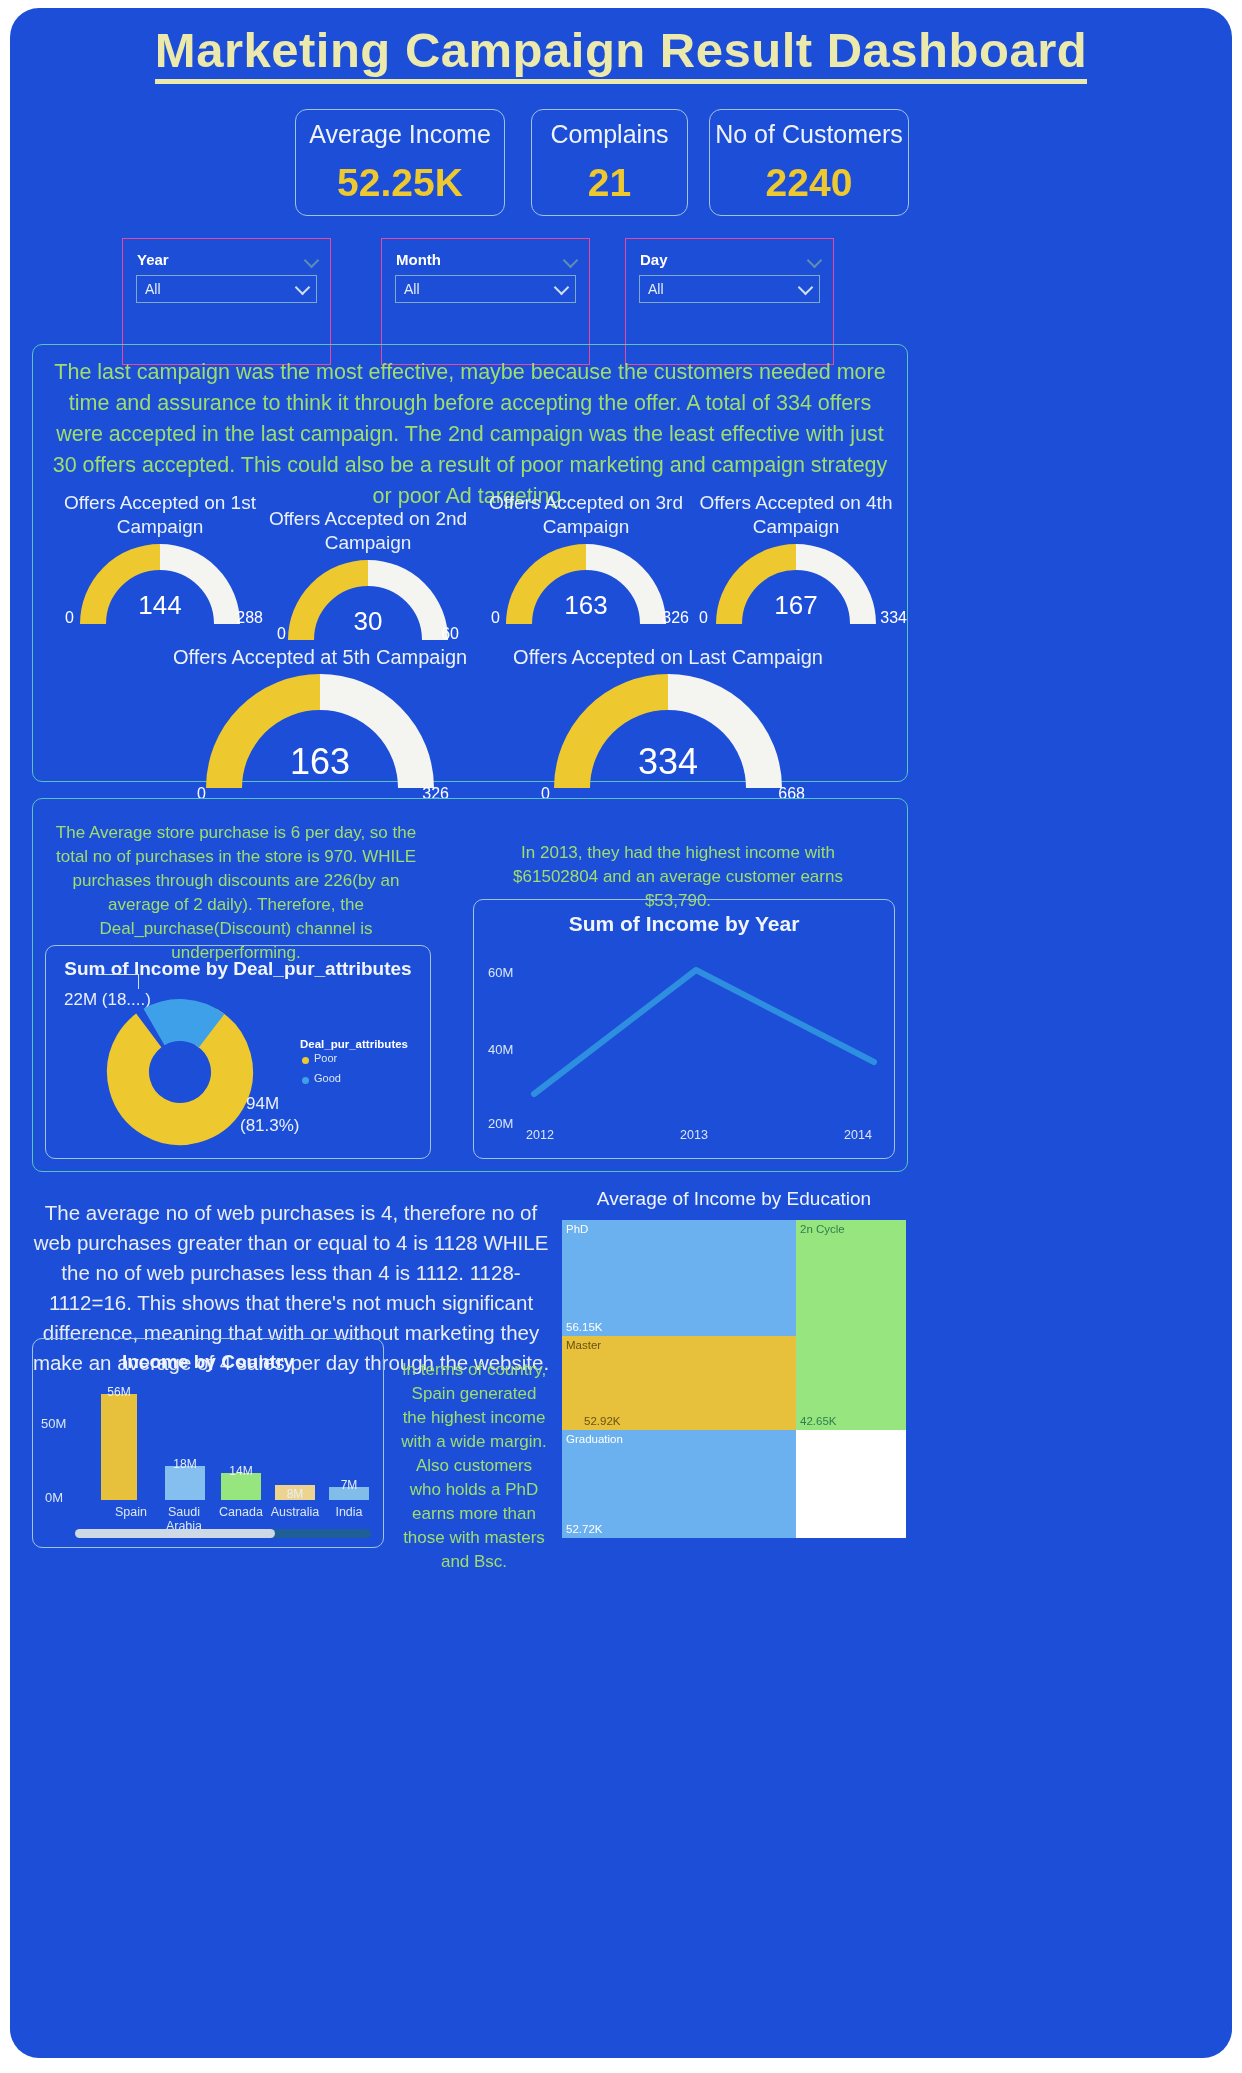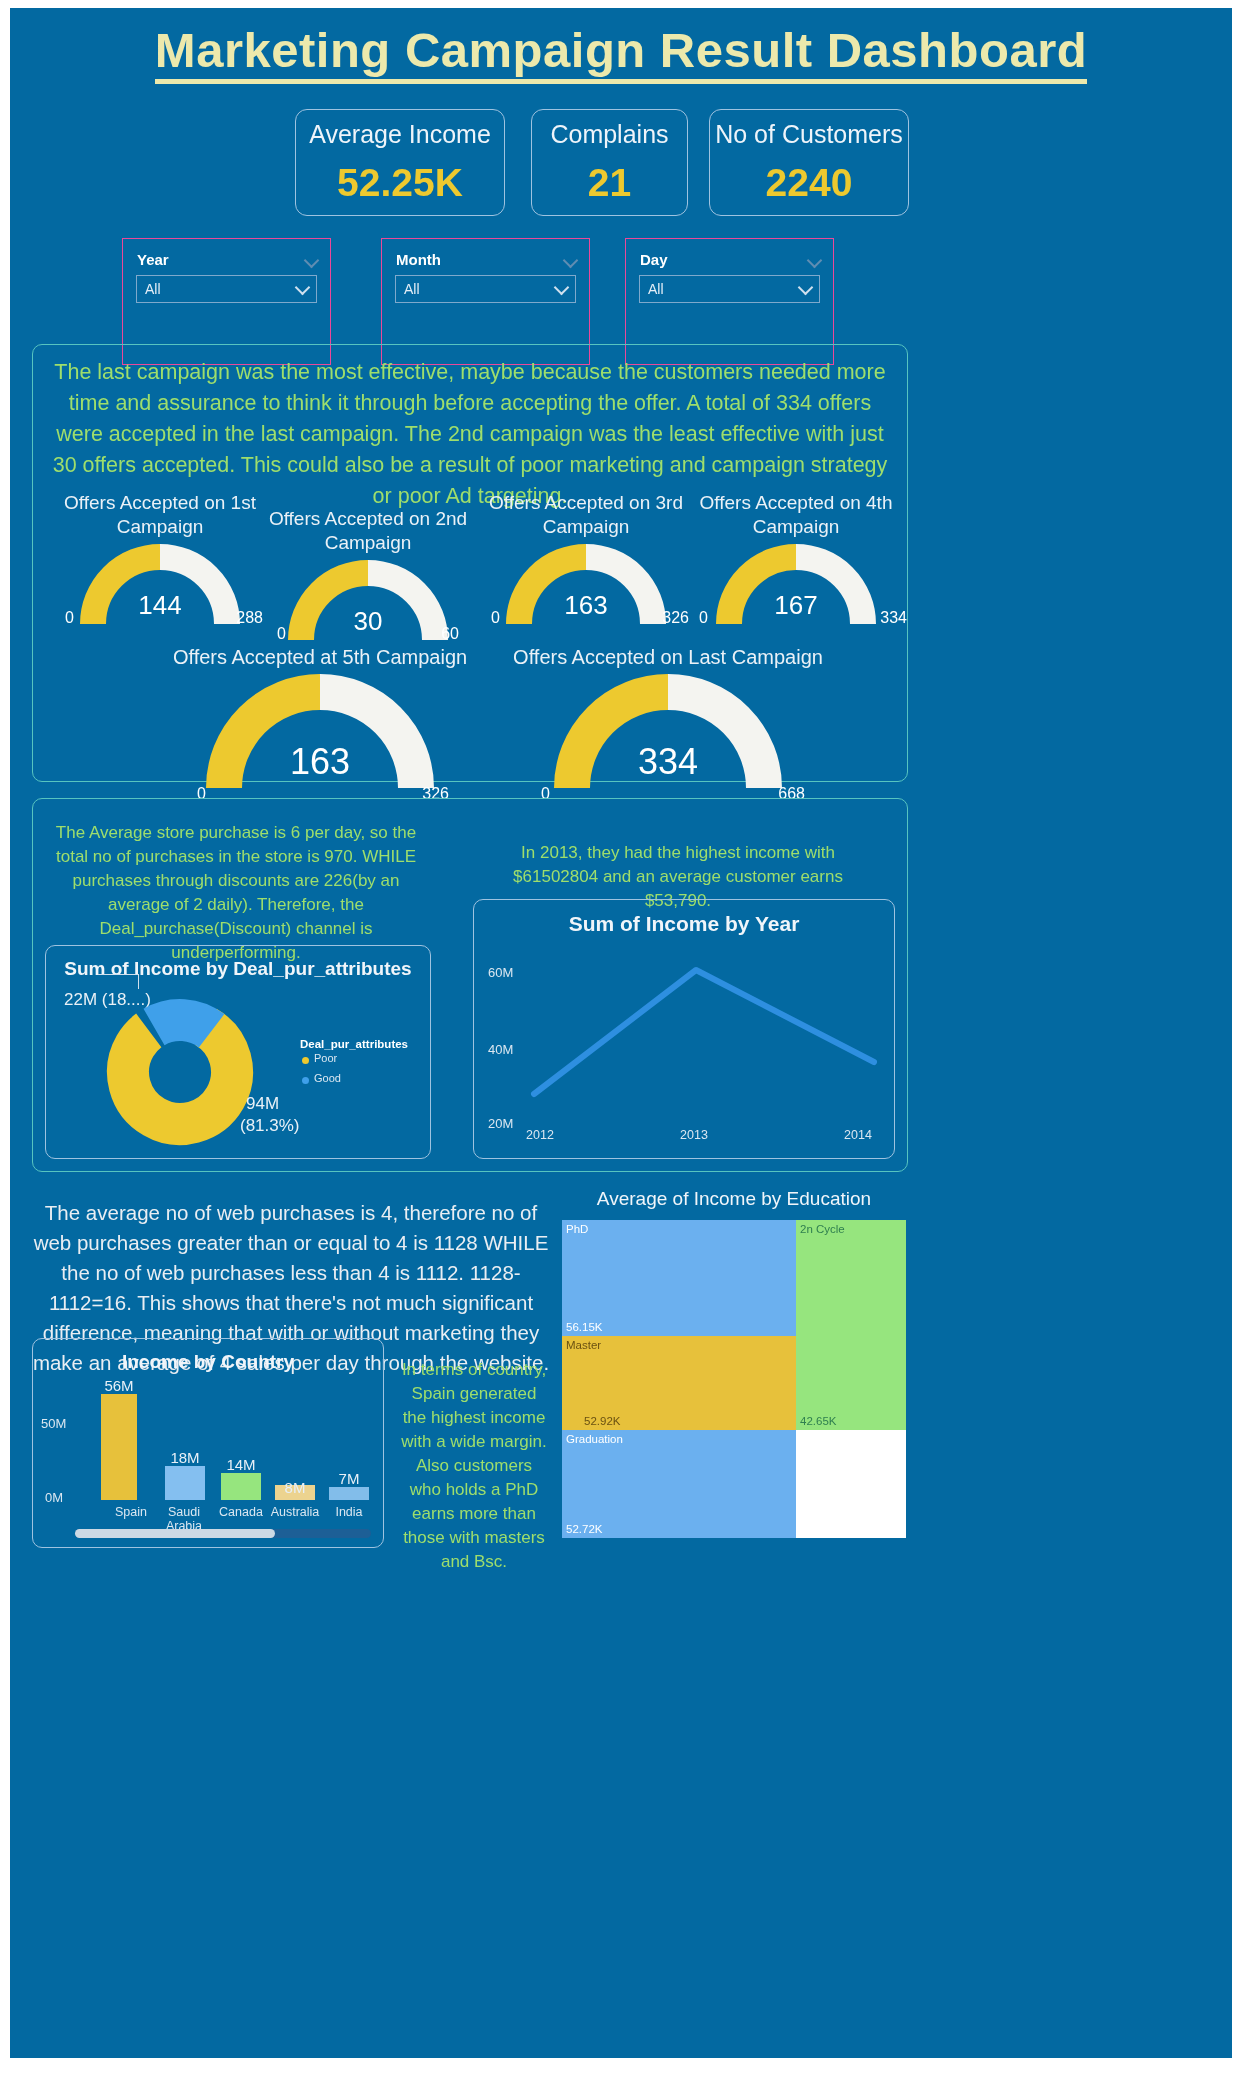--- a/index.html
+++ b/index.html
@@ -1,18 +1,18 @@
 <!DOCTYPE html>
 <html><head>
 <meta charset="utf-8">
 <style>
   html,body{margin:0;padding:0;background:#ffffff;}
   body{font-family:"Liberation Sans",sans-serif;}
   #page{position:relative;width:1242px;height:2073px;background:#ffffff;overflow:hidden;}
-  #canvas{position:absolute;left:10px;top:8px;width:1222px;height:2050px;background:#0369a1;}
+  #canvas{position:absolute;left:10px;top:8px;width:1222px;height:2050px;background:#1d4ed8;border-radius:29px;}
 
   
   .title{position:absolute;left:0;top:14px;width:1222px;text-align:center;
          font-size:49px;font-weight:bold;color:#ece9ac;letter-spacing:.5px;}
   .title span{border-bottom:5px solid #ece9ac;padding-bottom:2px;}
 
   
   .kpi{position:absolute;border:1.5px solid #9fc3e0;border-radius:12px;
        display:flex;flex-direction:column;align-items:center;justify-content:center;}
   .kpi .lbl{color:#eef4fa;font-size:25px;margin-bottom:12px;}
@@ -47,21 +47,21 @@
   .gauge .gsvg{position:absolute;left:50%;transform:translateX(-50%);}
   .gauge .gval{position:absolute;width:100%;text-align:center;color:#ffffff;}
   .gauge .gmin{position:absolute;color:#ffffff;font-size:16px;}
   .gauge .gmax{position:absolute;color:#ffffff;font-size:16px;}
 
   
   .ctitle{position:absolute;width:100%;text-align:center;color:#f0f5fa;
           font-size:21px;font-weight:bold;top:12px;}
   .axlab{position:absolute;color:#dbe7f1;font-size:13px;}
   .catlab{position:absolute;color:#dbe7f1;font-size:12.5px;text-align:center;}
-  .vallab{position:absolute;color:#e8f0f7;font-size:15px;text-align:center;}
+  .vallab{position:absolute;color:#e8f0f7;font-size:12px;text-align:center;margin-top:8px;}
 
   .legend-title{position:absolute;color:#ffffff;font-size:11.5px;font-weight:bold;}
   .legend-item{position:absolute;color:#dce8f2;font-size:11px;}
   .legend-dot{position:absolute;width:7px;height:7px;border-radius:50%;}
 
   .tm-cell{position:absolute;}
   .tm-lbl{position:absolute;left:4px;top:3px;font-size:11.5px;}
   .tm-val{position:absolute;left:4px;bottom:3px;font-size:11.5px;}
 
   .scrollbar{position:absolute;height:9px;background:#1d5f96;border-radius:5px;}

